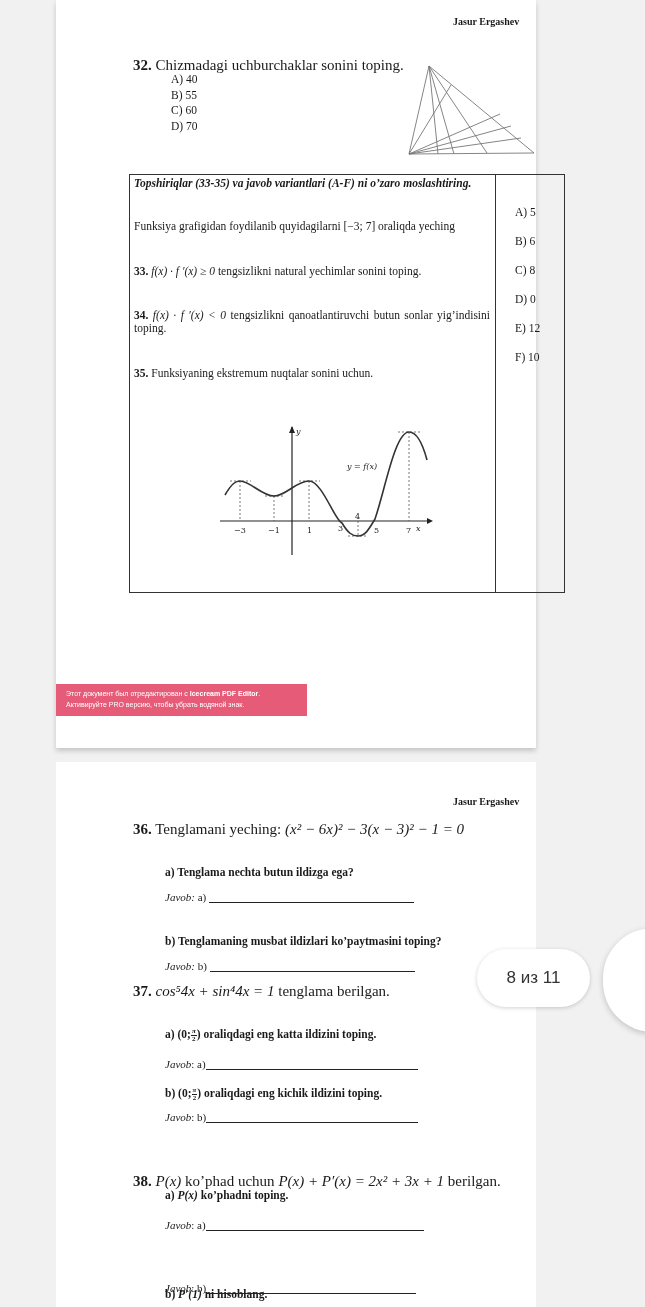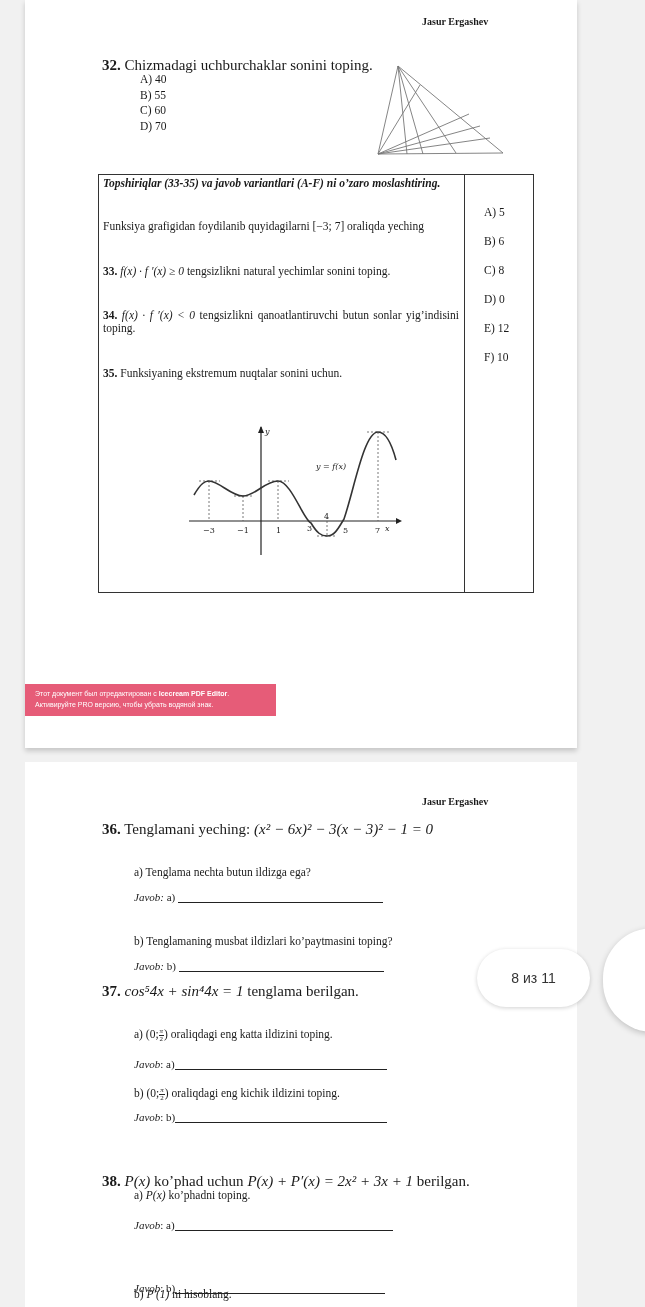--- a/index.html
+++ b/index.html
@@ -1,38 +1,38 @@
 <!DOCTYPE html>
 <html><head>
 <meta charset="utf-8">
 <style>
   html, body { margin:0; padding:0; }
   body { width:645px; height:1307px; background:#f1f1f1; position:relative; overflow:hidden; font-family:"Liberation Serif", "DejaVu Serif", serif; color:#1a1a1a; }
-  .page { position:absolute; left:25px; width:552px; background:#fff; }
+  .page { position:absolute; left:56px; width:480px; background:#fff; }
   #page1 { top:0; height:748px; box-shadow:0 3px 5px rgba(0,0,0,0.18); }
   #page2 { top:762px; height:560px; }
   .abs { position:absolute; }
   .author { font-weight:bold; font-size:10px; }
   .q { font-size:15px; line-height:14px; }
   .opt { font-size:11.5px; line-height:15.5px;margin-left:21px; }
   b { font-weight:bold; }
   i.m { font-style:italic; }
   .tbl { position:absolute; left:73px; top:174px; width:436px; height:419px; border:1.3px solid #333; box-sizing:border-box; }
   .tbl-div { position:absolute; left:365px; top:0; width:1.3px; height:100%; background:#333; }
   .tbl .txt { position:absolute; left:4px; width:356px; font-size:11.5px; line-height:12.5px; text-align:justify; }
   .tbl .ans { position:absolute; left:385px; font-size:11.5px; }
   .watermark { position:absolute; left:0; top:684px; width:251px; height:32px; background:#e65c78; color:#fff; font-family:"Liberation Sans", sans-serif; font-size:7px; line-height:11px; padding:4px 10px; box-sizing:border-box; }
   .javob { font-size:11px; font-style:italic; }
   .javob span.plain { font-style:normal; }
   .line { display:inline-block; border-bottom:1px solid #222; vertical-align:bottom; height:10px; }
-  .sub { font-weight:normal; font-size:11.5px; }
+  .sub { font-weight:bold; font-size:11.5px; }
   .frac { display:inline-block; vertical-align:middle; text-align:center; font-size:7px; line-height:7px; }
   .frac .n { display:block; border-bottom:0.8px solid #222; padding:0 1px; font-style:italic; }
   .frac .d { display:block; }
-  .page-indicator { position:absolute; left:477px; top:949px; width:113px; height:58px; border-radius:29px; background:#fff; box-shadow:0 1px 4px rgba(0,0,0,0.18); font-family:"Liberation Sans", sans-serif; font-size:14px; color:#333; display:flex; align-items:center; justify-content:center; }
+  .page-indicator { position:absolute; left:477px; top:949px; width:113px; height:58px; border-radius:29px; background:#fff; box-shadow:0 1px 4px rgba(0,0,0,0.18); font-family:"Liberation Sans", sans-serif; font-size:17px; color:#333; display:flex; align-items:center; justify-content:center; }
   .scroll-handle { position:absolute; left:603px; top:928px; width:100px; height:104px; border-radius:52px; background:#fff; box-shadow:0 2px 6px rgba(0,0,0,0.2); }
 </style>
 </head>
 <body>
 
 <div id="page1" class="page">
   <div class="abs author" style="left:397px; top:16px;">Jasur Ergashev</div>
 
   <div class="abs q" style="left:77px; top:58px;">
     <b>32.</b>

